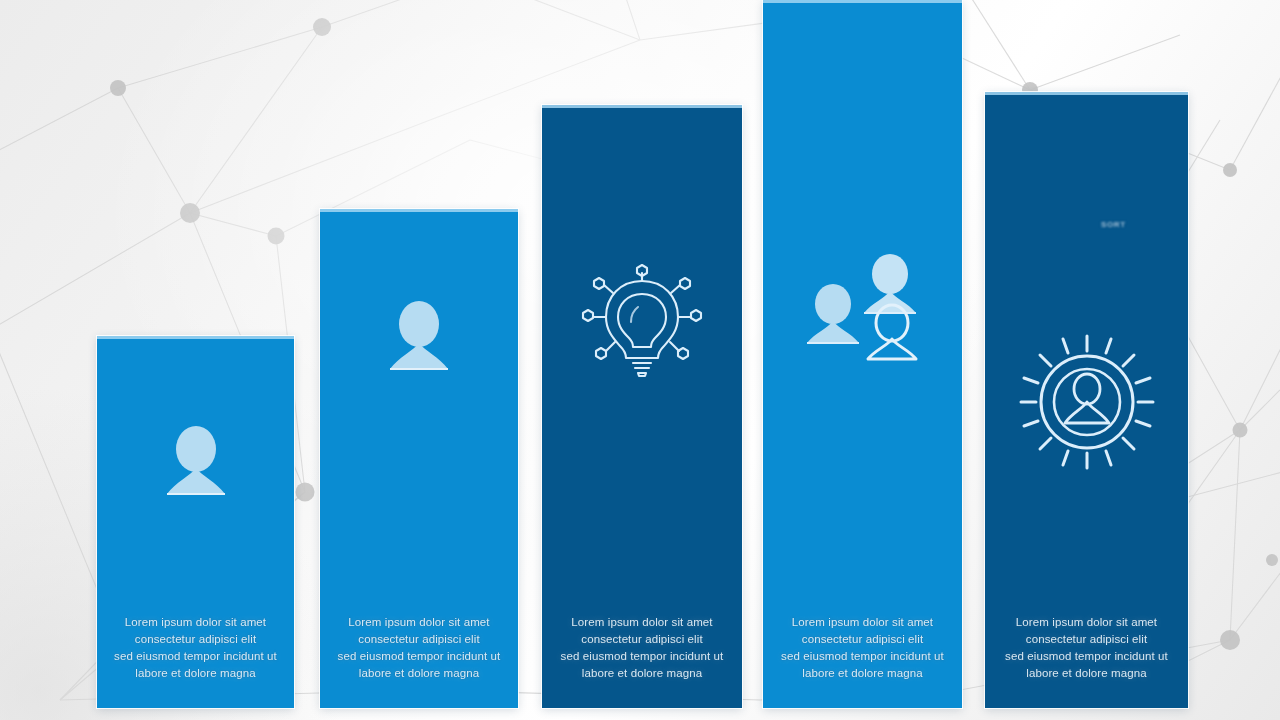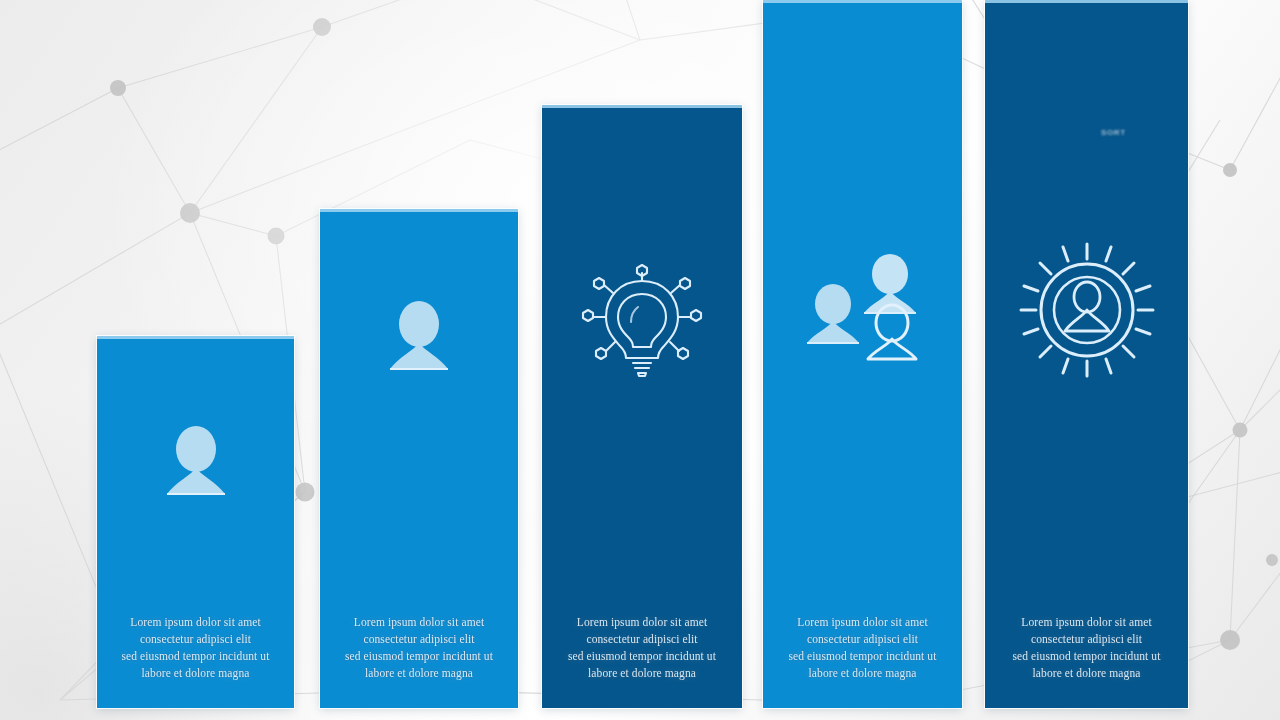--- a/index.html
+++ b/index.html
@@ -80,21 +80,20 @@
     left: 8px;
     right: 8px;
     bottom: 26px;
     text-align: center;
     font-size: 11.5px;
     line-height: 17px;
     letter-spacing: 0.1px;
     color: rgba(232, 243, 251, 0.93);
     text-shadow: 0 0 2.2px rgba(10,60,100,0.55), 0 0 6px rgba(255,255,255,0.30);
     filter: blur(0.55px);
-    font-family: Liberation Serif, serif;
     -webkit-font-smoothing: antialiased;
   }
 
   .bar-text .ln { display: block; white-space: nowrap; overflow: hidden; text-overflow: clip; }
 
   
   .icon-caption {
     position: absolute;
     font-size: 8px;
     letter-spacing: 0.6px;
@@ -263,21 +262,21 @@
         </svg>
       </div>
       <div class="bar-text">
         <span class="ln">Lorem ipsum dolor sit amet</span>
         <span class="ln">consectetur adipisci elit</span>
         <span class="ln">sed eiusmod tempor incidunt ut</span>
         <span class="ln">labore et dolore magna</span>
       </div>
     </div>
 
-    <div class="bar" style="left:985px; width:203px; height:708px; background:#05568c;margin-top:20px;">
+    <div class="bar" style="left:985px; width:203px; height:616px; background:#05568c;margin-top:20px;">
       <div class="bar-icon" style="top:242px;">
         <svg width="136" height="136" viewBox="0 0 136 136" aria-hidden="true" fill="none" stroke="#dceefb" stroke-width="2.4" stroke-linecap="round" stroke-linejoin="round">
 
           <g stroke-width="3">
             <path d="M68 2 L68 17"></path>
             <path d="M68 119 L68 134"></path>
             <path d="M2 68 L17 68"></path>
             <path d="M119 68 L134 68"></path>
             <path d="M21 21 L32 32"></path>
             <path d="M104 104 L115 115"></path>

